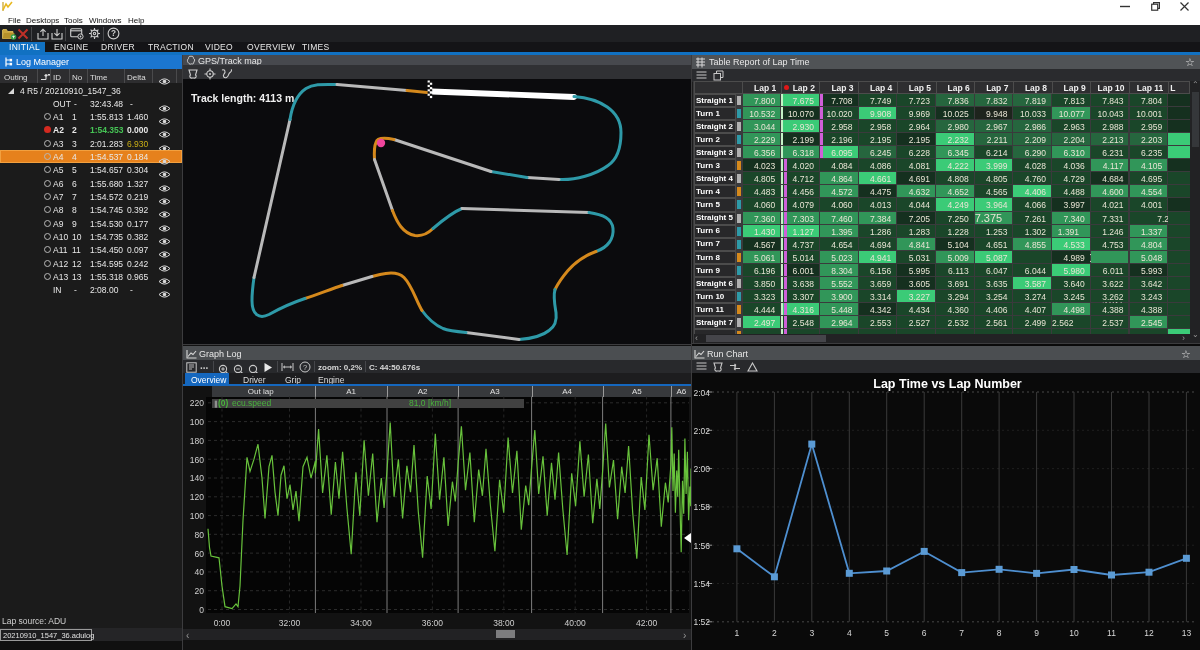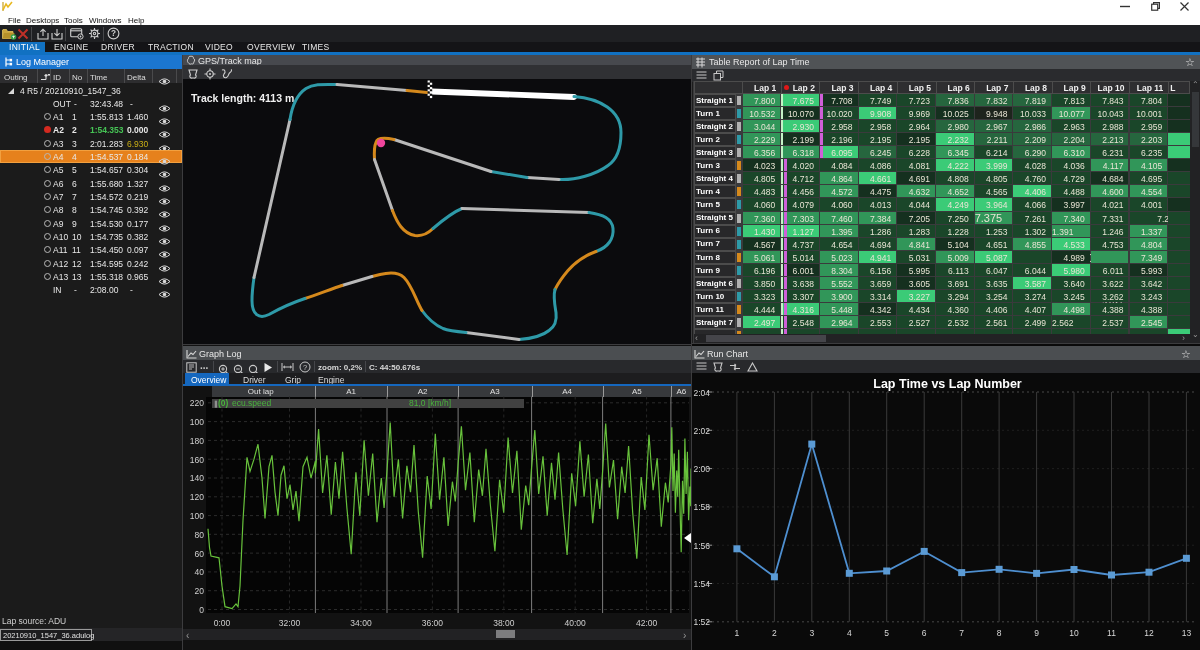--- a/index.html
+++ b/index.html
@@ -769,21 +769,21 @@
 <div class="txt" style="left:858.6px;top:226.6px;font-size:8.5px;color:#e8e4d4;width:32.7px;text-align:right;">1.286</div>
 <div class="abs" style="left:897.3px;top:224.6px;width:37.7px;height:12.06px;background:#1a4629;"></div>
 <div class="txt" style="left:897.3px;top:226.6px;font-size:8.5px;color:#e8e4d4;width:32.7px;text-align:right;">1.283</div>
 <div class="abs" style="left:936.0px;top:224.6px;width:37.7px;height:12.06px;background:#1a4629;"></div>
 <div class="txt" style="left:936.0px;top:226.6px;font-size:8.5px;color:#e8e4d4;width:32.7px;text-align:right;">1.228</div>
 <div class="abs" style="left:974.7px;top:224.6px;width:37.7px;height:12.06px;background:#1a4629;"></div>
 <div class="txt" style="left:974.7px;top:226.6px;font-size:8.5px;color:#e8e4d4;width:32.7px;text-align:right;">1.253</div>
 <div class="abs" style="left:1013.4000000000001px;top:224.6px;width:37.7px;height:12.06px;background:#1a4629;"></div>
 <div class="txt" style="left:1013.4000000000001px;top:226.6px;font-size:8.5px;color:#e8e4d4;width:32.7px;text-align:right;">1.302</div>
 <div class="abs" style="left:1052.1px;top:224.6px;width:37.7px;height:12.06px;background:#319659;"></div>
-<div class="txt" style="left:1052.1px;top:226.6px;font-size:8.5px;color:#e8e4d4;width:32.7px;text-align:left;">1.391</div>
+<div class="txt" style="left:1052.1px;top:226.6px;font-size:8.5px;color:#e8e4d4;width:32.7px;text-align:center;">1.391</div>
 <div class="abs" style="left:1090.8px;top:224.6px;width:37.7px;height:12.06px;background:#1a4629;"></div>
 <div class="txt" style="left:1090.8px;top:226.6px;font-size:8.5px;color:#e8e4d4;width:32.7px;text-align:right;">1.246</div>
 <div class="abs" style="left:1129.5px;top:224.6px;width:37.7px;height:12.06px;background:#319659;"></div>
 <div class="txt" style="left:1129.5px;top:226.6px;font-size:8.5px;color:#e8e4d4;width:32.7px;text-align:right;">1.337</div>
 <div class="abs" style="left:1168.2px;top:224.6px;width:21.799999999999955px;height:12.06px;background:#1a4629;"></div>
 <div class="abs" style="left:781.2px;top:224.6px;width:2px;height:12.06px;background:#c4f2c6;"></div>
 <div class="abs" style="left:783.7px;top:224.6px;width:3.5px;height:12.06px;background:#cf5fd8;"></div>
 <div class="abs" style="left:694px;top:237.66px;width:41.5px;height:13.06px;background:#28282a;border:1px solid #4c4c4c;"></div>
 <div class="txt" style="left:696px;top:239.46px;font-size:8px;color:#fff;font-weight:bold;">Turn 7</div>
 <div class="abs" style="left:736.5px;top:239.66px;width:4.5px;height:9px;background:#2e9aa8;"></div>
@@ -829,21 +829,21 @@
 <div class="txt" style="left:936.0px;top:252.72px;font-size:8.5px;color:#e8e4d4;width:32.7px;text-align:right;">5.009</div>
 <div class="abs" style="left:974.7px;top:250.72px;width:37.7px;height:12.06px;background:#3bcb77;"></div>
 <div class="txt" style="left:974.7px;top:252.72px;font-size:8.5px;color:#e8e4d4;width:32.7px;text-align:right;">5.087</div>
 <div class="abs" style="left:1013.4000000000001px;top:250.72px;width:37.7px;height:12.06px;background:#1a4629;"></div>
 <div class="txt" style="left:1059px;top:252.72px;font-size:10px;color:#e8e4d4;width:46px;text-align:right;">5.006</div>
 <div class="abs" style="left:1052.1px;top:250.72px;width:37.7px;height:12.06px;background:#15301f;"></div>
 <div class="txt" style="left:1052.1px;top:252.72px;font-size:8.5px;color:#e8e4d4;width:32.7px;text-align:right;">4.989</div>
 <div class="abs" style="left:1090.8px;top:250.72px;width:37.7px;height:12.06px;background:#319659;"></div>
 <div class="txt" style="left:1090.8px;top:252.72px;font-size:8.5px;color:#e8e4d4;width:32.7px;text-align:right;margin-top:44px;">5.027</div>
 <div class="abs" style="left:1129.5px;top:250.72px;width:37.7px;height:12.06px;background:#319659;"></div>
-<div class="txt" style="left:1129.5px;top:252.72px;font-size:8.5px;color:#e8e4d4;width:32.7px;text-align:right;">7.349</div>
+<div class="txt" style="left:1129.5px;top:252.72px;font-size:8.5px;color:#e8e4d4;width:32.7px;text-align:right;">5.048</div>
 <div class="abs" style="left:1168.2px;top:250.72px;width:21.799999999999955px;height:12.06px;background:#1a4629;"></div>
 <div class="abs" style="left:781.2px;top:250.72px;width:2px;height:12.06px;background:#c4f2c6;"></div>
 <div class="abs" style="left:783.7px;top:250.72px;width:3.5px;height:12.06px;background:#cf5fd8;"></div>
 <div class="abs" style="left:694px;top:263.78px;width:41.5px;height:13.06px;background:#28282a;border:1px solid #4c4c4c;"></div>
 <div class="txt" style="left:696px;top:265.58px;font-size:8px;color:#fff;font-weight:bold;">Turn 9</div>
 <div class="abs" style="left:736.5px;top:265.78px;width:4.5px;height:9px;background:#2e9aa8;"></div>
 <div class="abs" style="left:742.5px;top:263.78px;width:37.7px;height:12.06px;background:#1a4629;"></div>
 <div class="txt" style="left:742.5px;top:265.78px;font-size:8.5px;color:#e8e4d4;width:32.7px;text-align:right;">6.196</div>
 <div class="abs" style="left:781.2px;top:263.78px;width:37.7px;height:12.06px;background:#15301f;"></div>
 <div class="txt" style="left:781.2px;top:265.78px;font-size:8.5px;color:#e8e4d4;width:32.7px;text-align:right;">6.001</div>

